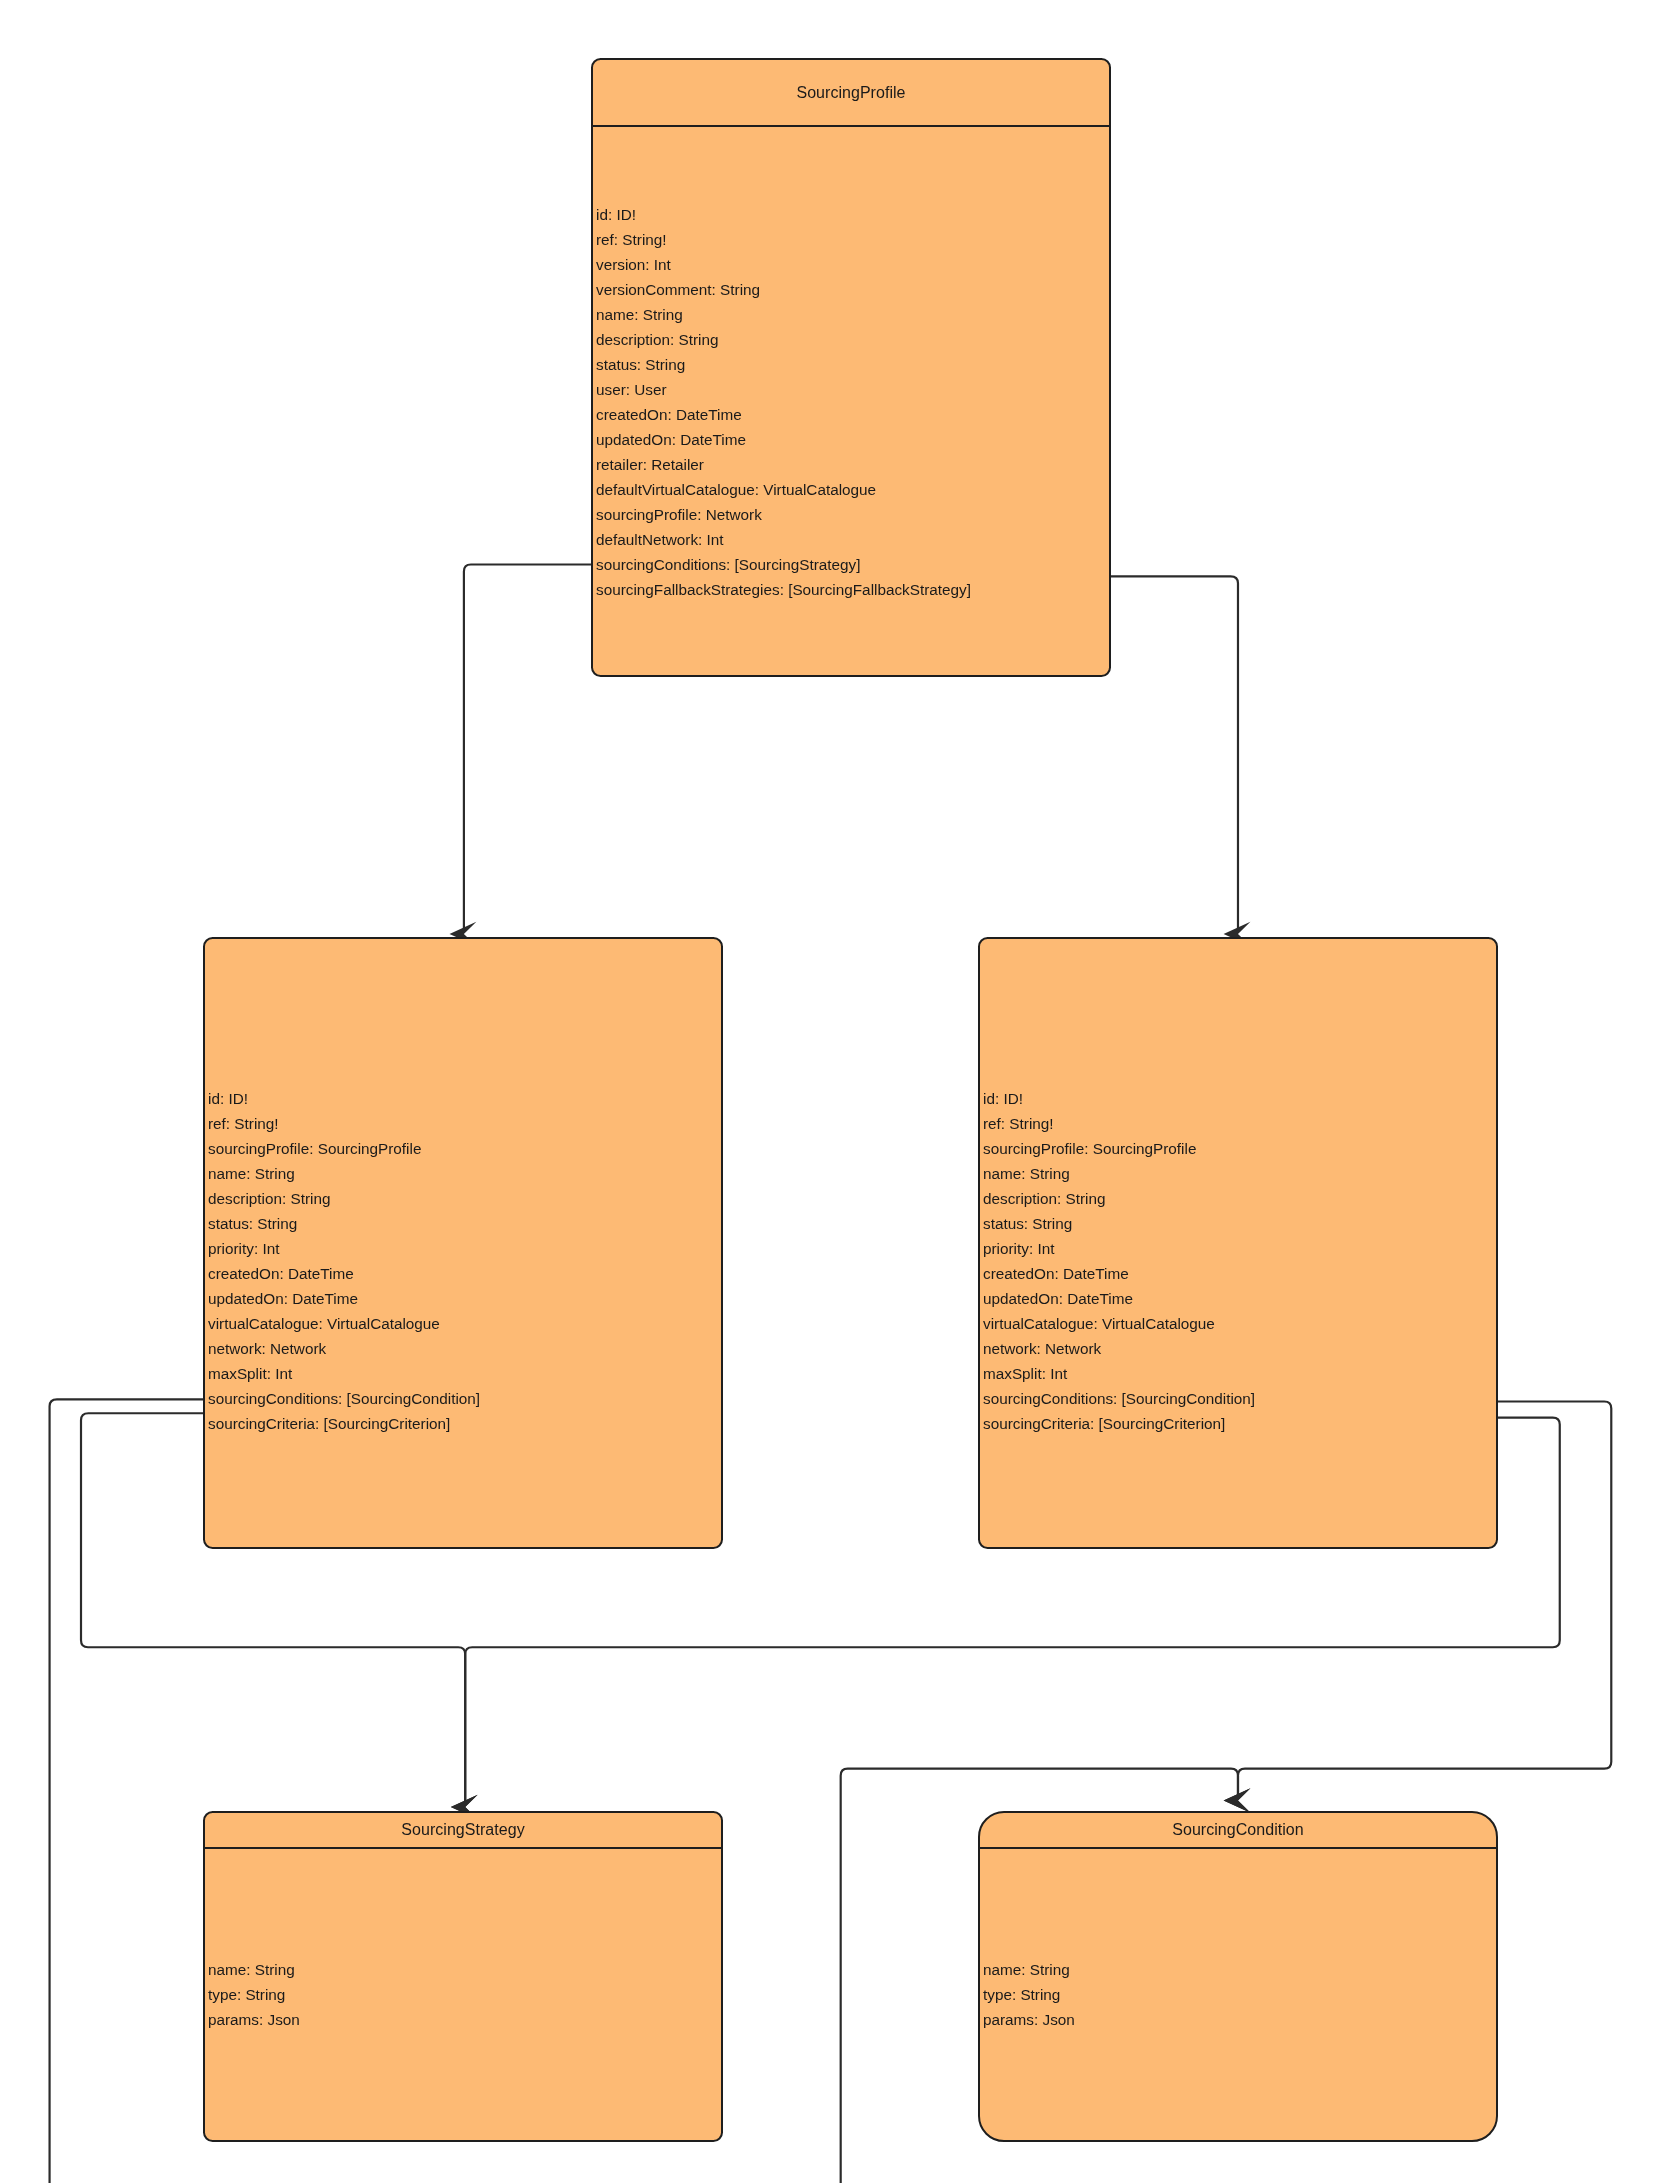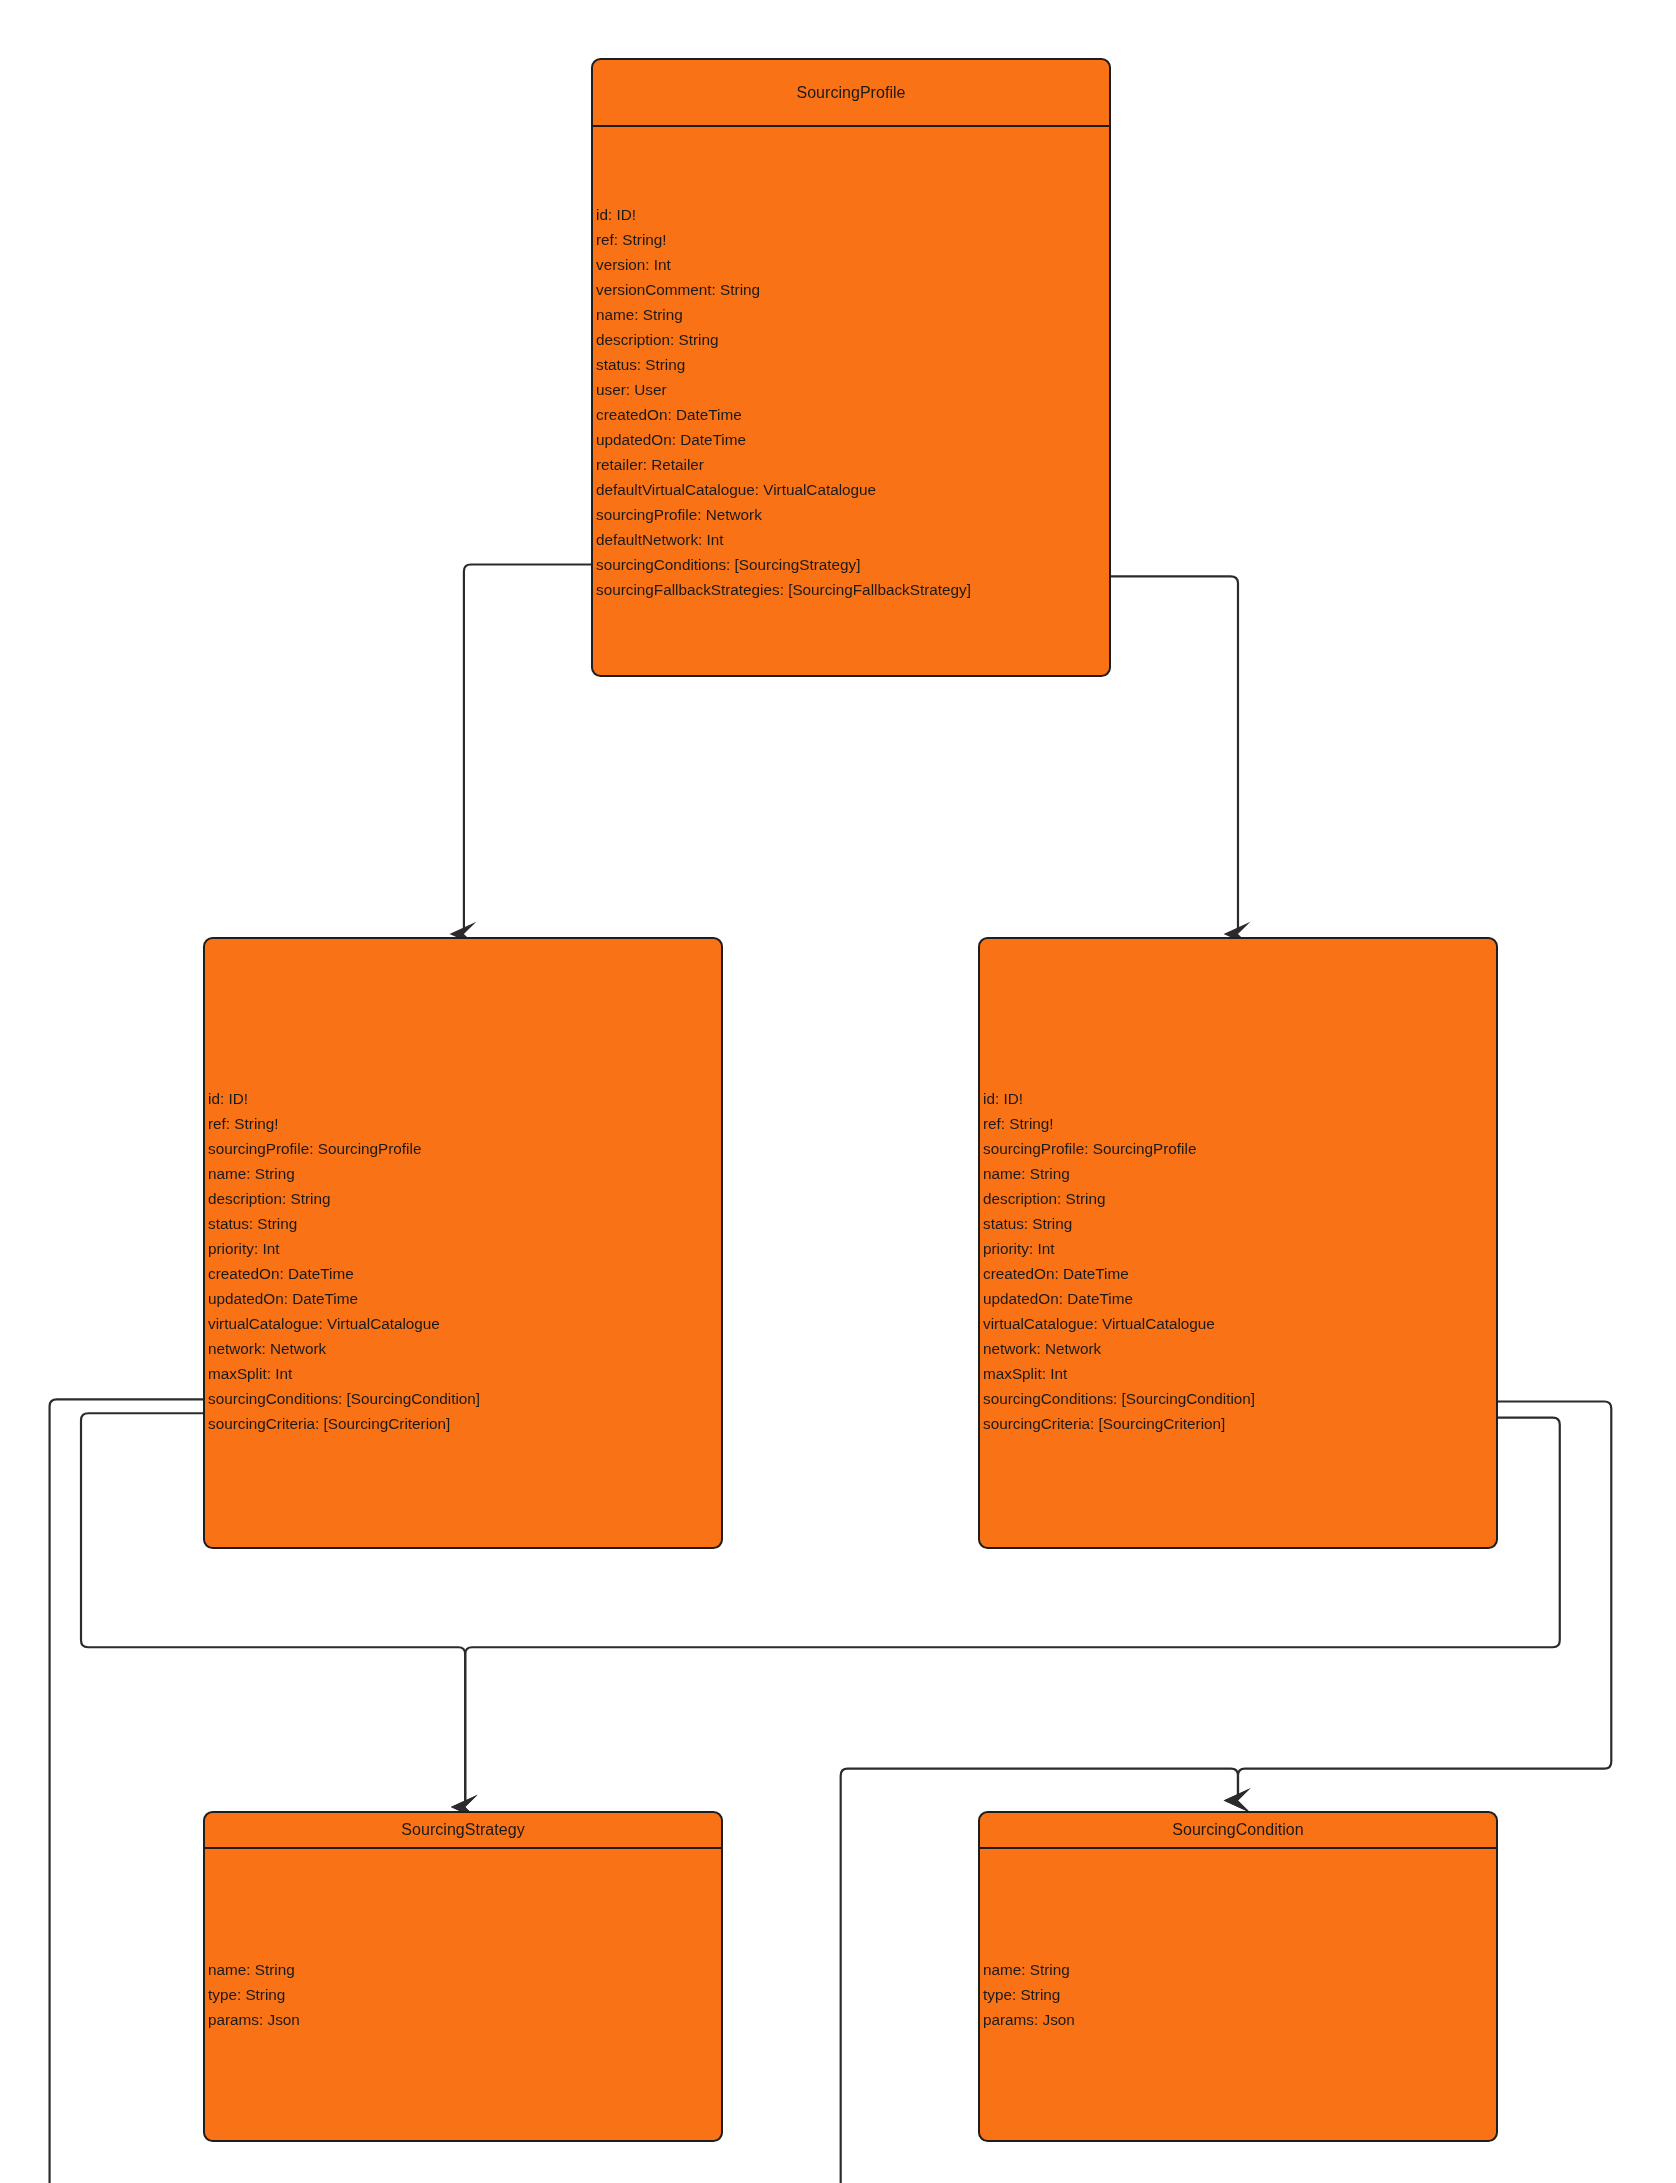--- a/index.html
+++ b/index.html
@@ -18,21 +18,21 @@
   #wires {
     position: absolute;
     left: 0; top: 0;
     width: 1677px;
     height: 2386px;
     pointer-events: none;
   }
   .uml-class {
     position: absolute;
     box-sizing: border-box;
-    background: #f97316;
+    background: #fdba74;
     border: 2.6px solid #1e1e1e;
     border-radius: 9.6px;
     z-index: 5;
   }
   .uml-header {
     position: absolute;
     left: 0;
     top: 0;
     width: 100%;
     box-sizing: border-box;
@@ -167,21 +167,21 @@
     <div class="uml-header" style="height:36px;">
       <span class="uml-title">SourcingStrategy</span>
     </div>
     <div class="uml-body" style="top:36px; height:290px;">
       <div class="uml-field">name: String</div>
       <div class="uml-field">type: String</div>
       <div class="uml-field">params: Json</div>
     </div>
   </div>
 
-  <div class="uml-class" style="left:978px; top:1811px; width:520px; height:331px;">
+  <div class="uml-class" style="left:978px; top:1811px; width:520px; height:331px;border-radius:26px;">
     <div class="uml-header" style="height:36px;">
       <span class="uml-title">SourcingCondition</span>
     </div>
     <div class="uml-body" style="top:36px; height:290px;">
       <div class="uml-field">name: String</div>
       <div class="uml-field">type: String</div>
       <div class="uml-field">params: Json</div>
     </div>
   </div>
 

